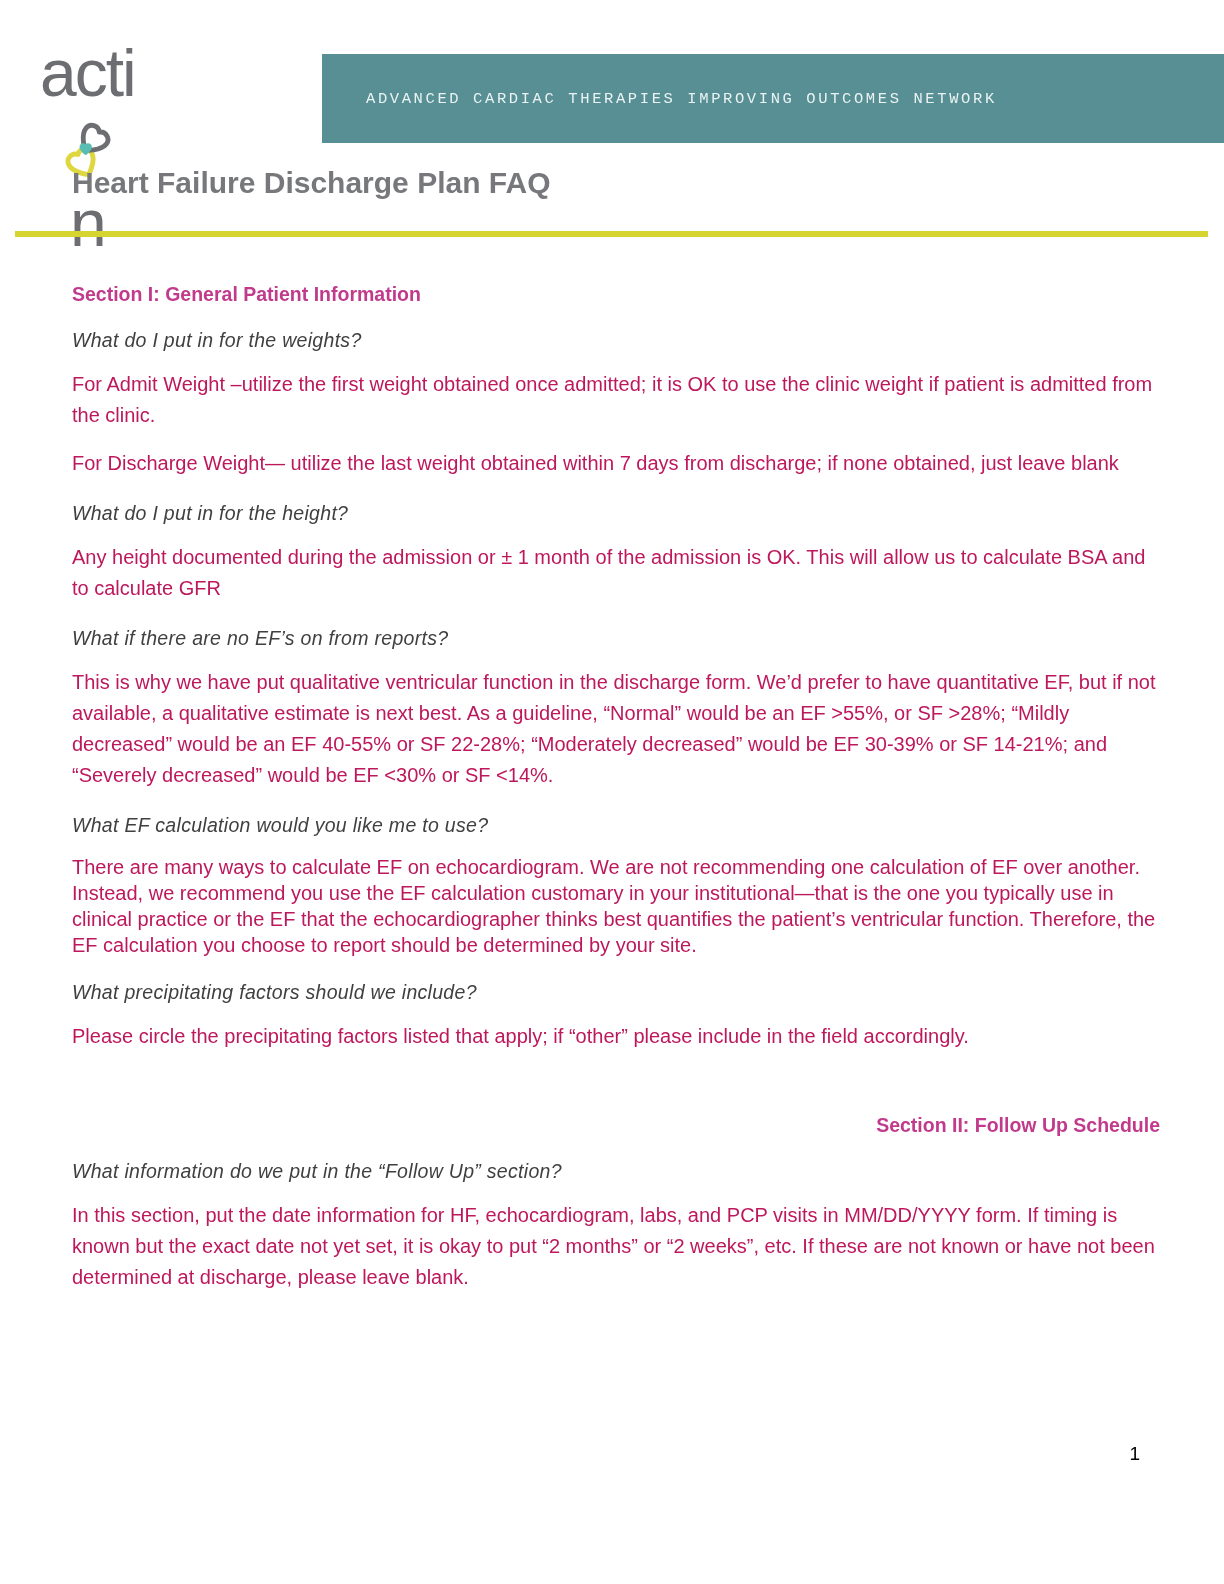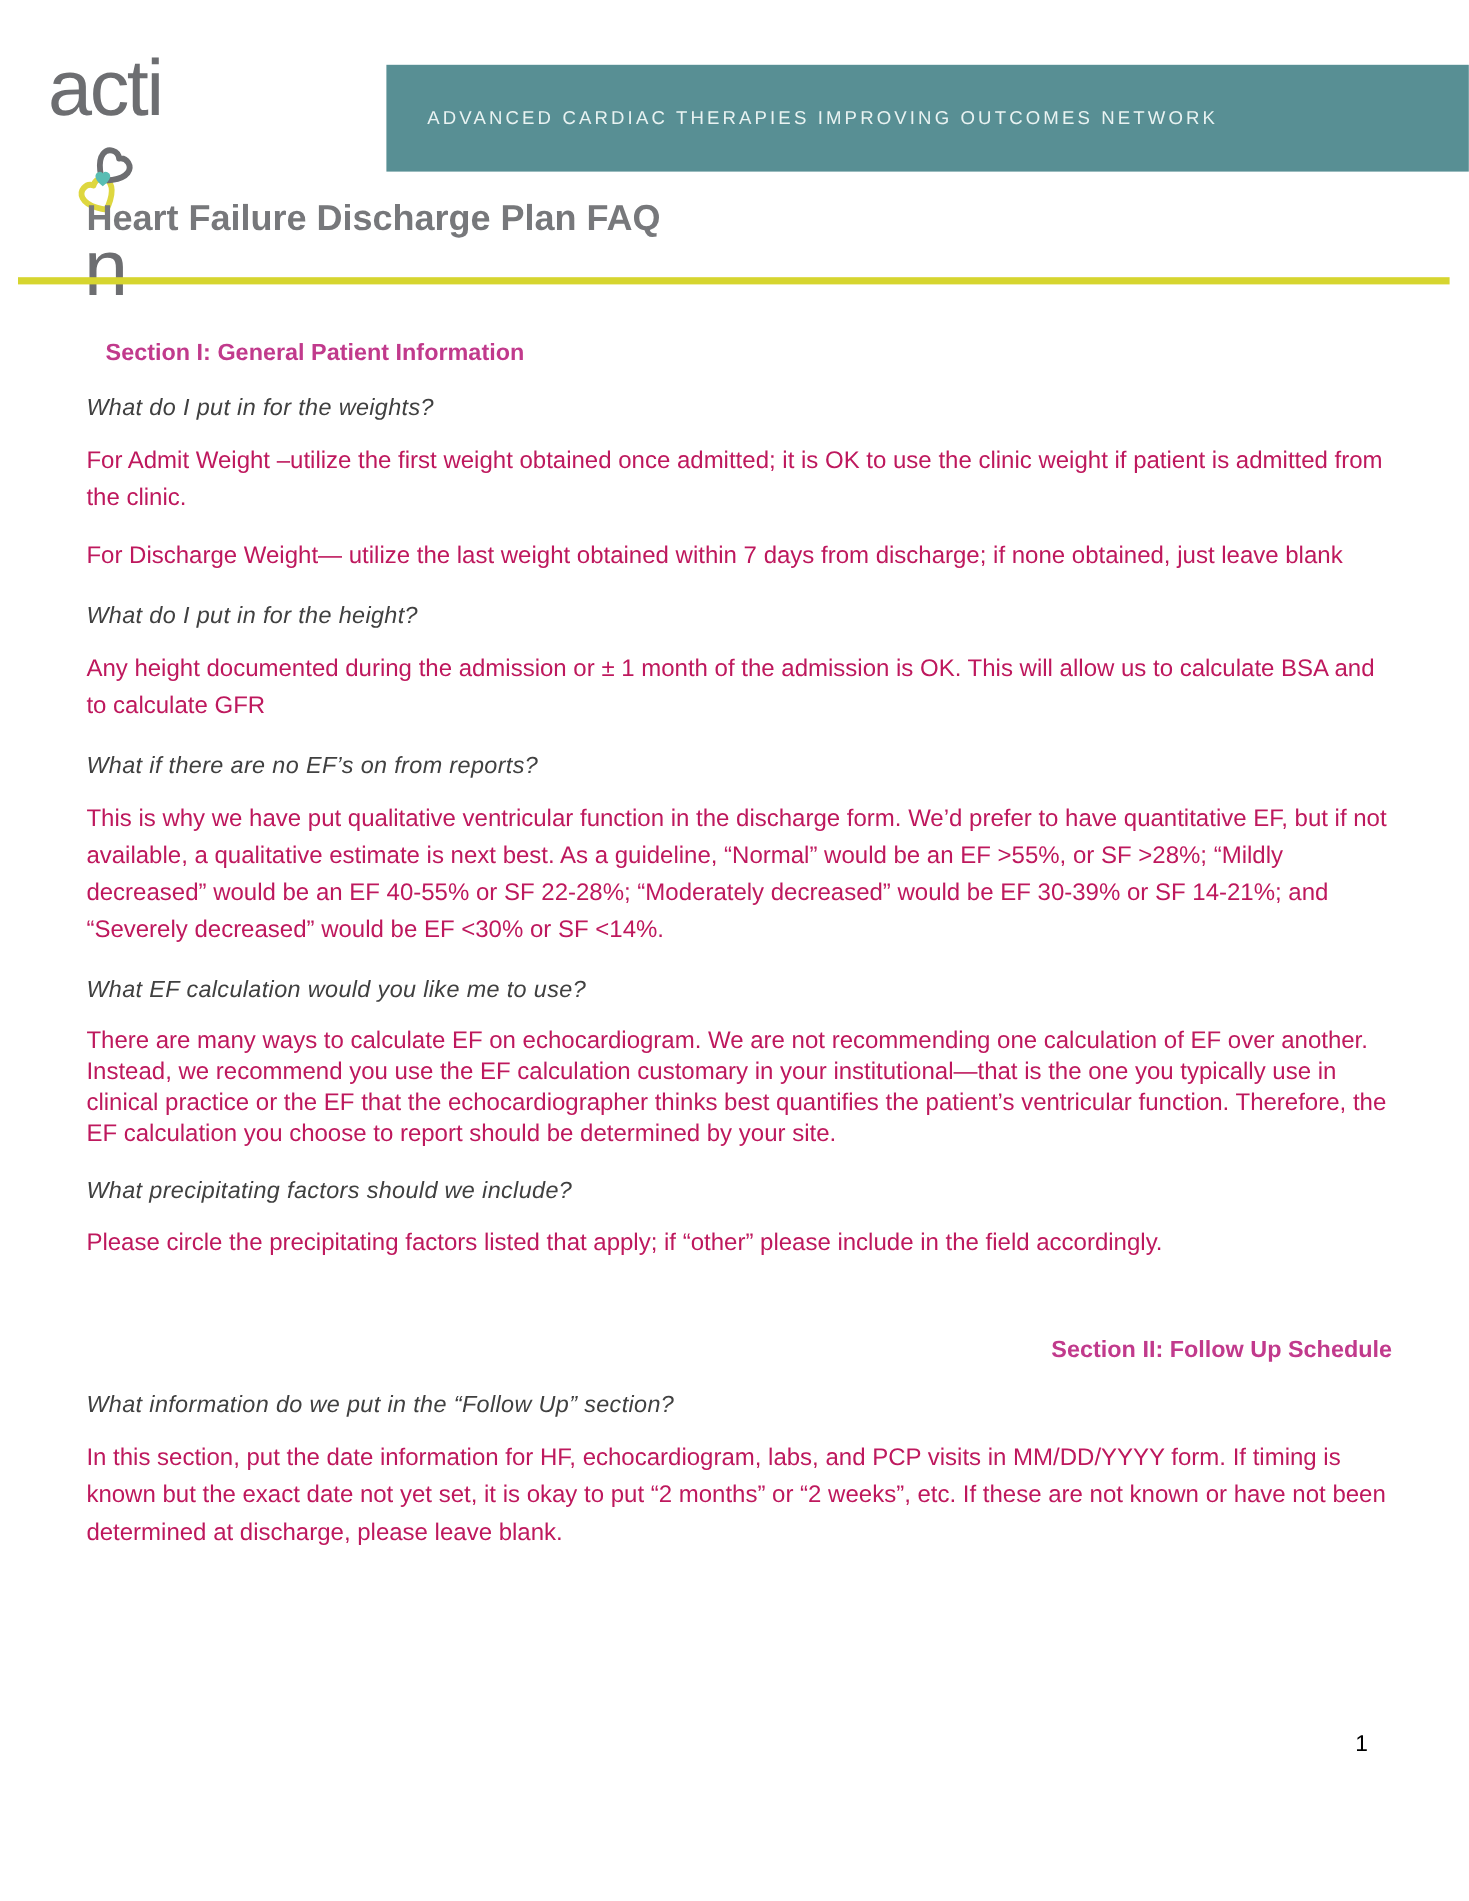--- a/index.html
+++ b/index.html
@@ -22,21 +22,21 @@
     user-select: none;
     flex-direction: column;
   }
   .logo .hearts { display: inline-block; margin: 0 -6px 0 -4px; transform: translateY(8px); }
 
   .banner {
     position: absolute; left: 322px; top: 54px;
     width: 902px; height: 89px;
     background: #588f94;
     display: flex; align-items: center;
-    box-sizing: border-box; padding-left: 34px;
+    box-sizing: border-box; padding-left: 44px; font-family: Liberation Mono, monospace;
   }
   .banner span {
     color: #e9f3f2;
     font-size: 15.5px;
     letter-spacing: 2.6px;
     font-weight: 400;
   }
 
   h1.page-title {
     position: absolute; left: 72px; top: 166px;
@@ -51,21 +51,21 @@
     width: 1193px; height: 6px;
     background: #d6d52f;
   }
 
   
   main {
     position: absolute; left: 72px; top: 237px;
     width: 1088px;
   }
   h2.section-heading {
-    margin: 46px 0 0 16px;
+    margin: 46px 0 0 0;
     font-size: 19.5px; font-weight: 700;
     color: #c13a8c;
   }
   h2.section-heading.second { margin-top: 62px; text-align: right; }
   p.question {
     margin: 23px 0 0 0;
     font-size: 19.5px;
     font-style: italic;
     color: #404040;
     letter-spacing: 0.3px;

